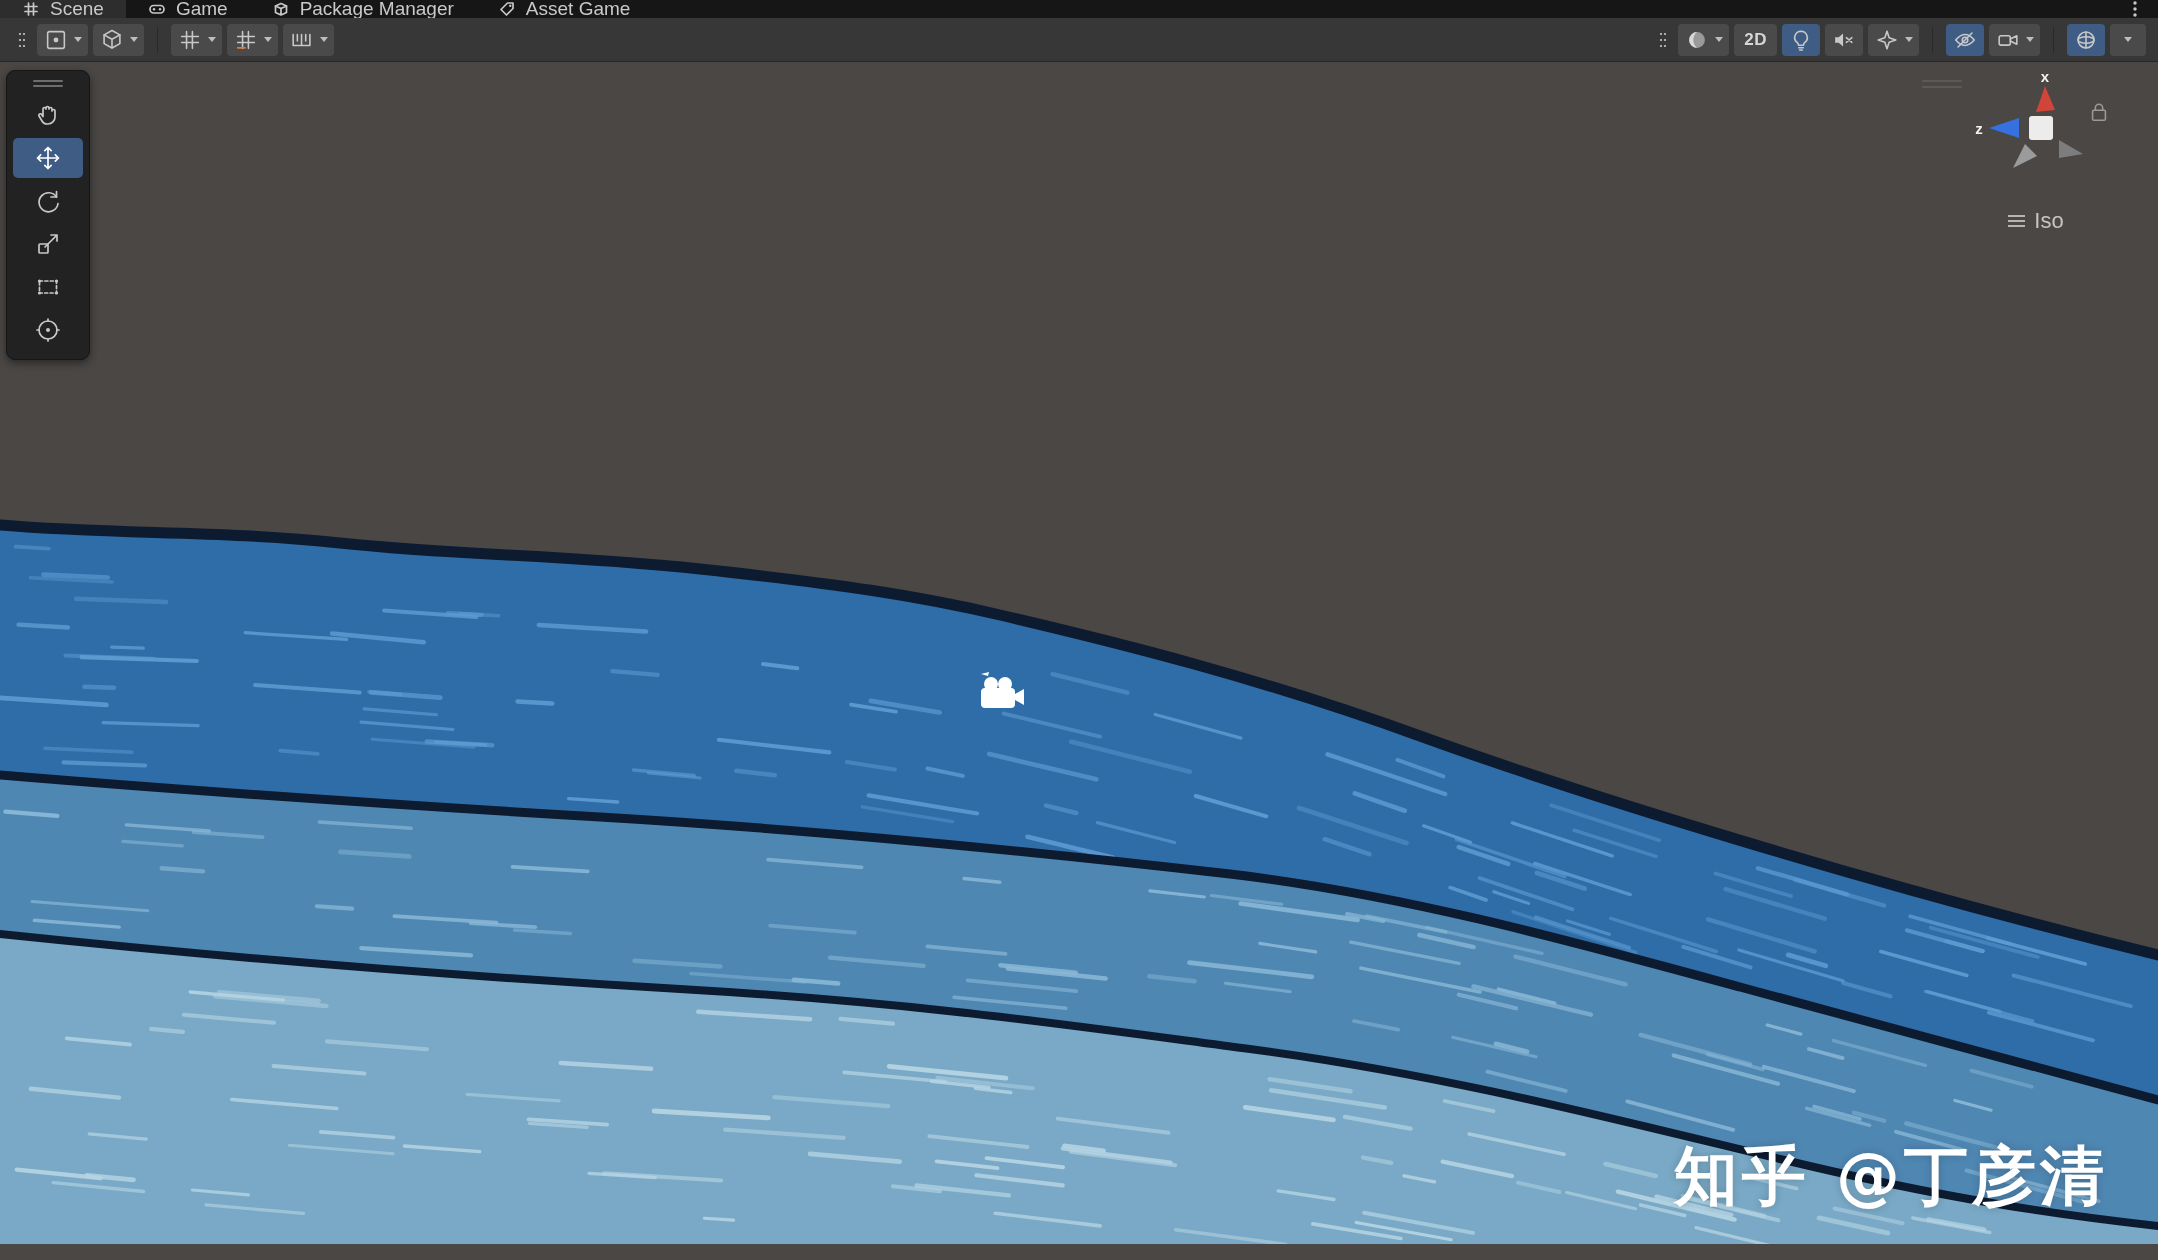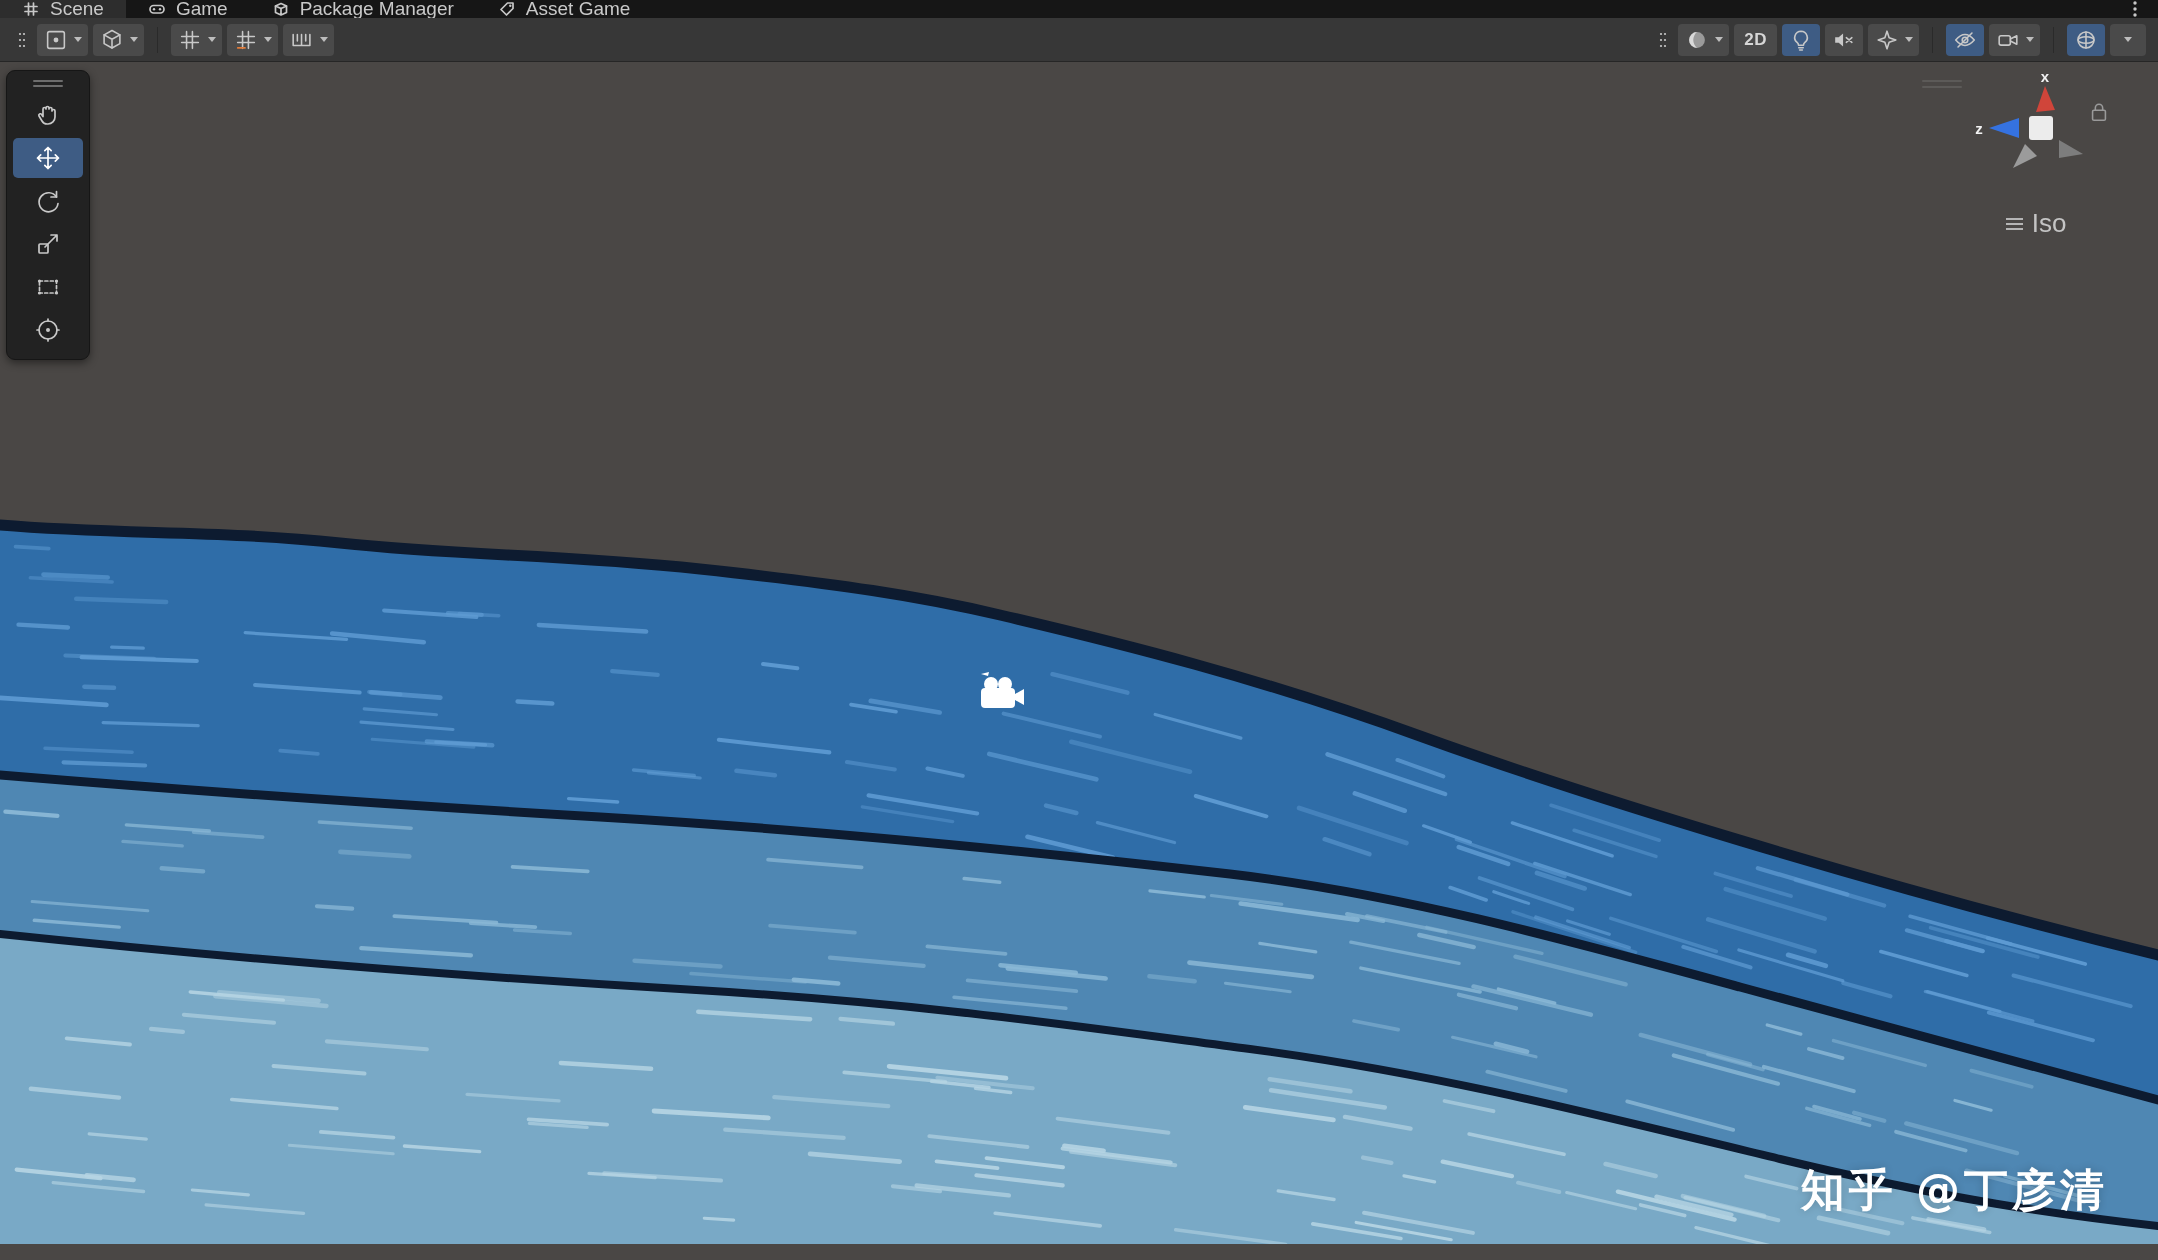--- a/index.html
+++ b/index.html
@@ -47,31 +47,31 @@
   .palette-handle i { display:block; height:2px; background:#6d6d6d; border-radius:1px; }
   .tool { width:70px; height:40px; margin-top:3px; border-radius:5px;
           display:flex; align-items:center; justify-content:center; }
   .tool.selected { background:var(--selection); }
 
   
   .gizmo-area { position:absolute; right:36px; top:6px; width:172px; display:flex;
                 flex-direction:column; align-items:center; }
   .overlay-handle { position:absolute; right:196px; top:14px; width:40px; }
   .overlay-handle i { display:block; height:2px; background:#5c5a58; margin:4px 0; border-radius:1px; }
-  .iso-row { display:flex; align-items:center; gap:9px; color:#c4c4c4; font-size:26px; margin-top:10px; }
+  .iso-row { display:flex; align-items:center; gap:9px; color:#c4c4c4; font-size:22px; margin-top:10px; }
   .iso-burger { display:flex; flex-direction:column; gap:3px; }
   .iso-burger i { display:block; width:17px; height:2px; background:#b5b5b5; }
   .axis-label { fill:#f2f2f2; font-size:15px; font-family:"Liberation Sans",sans-serif; font-weight:bold; }
   .lock { position:absolute; right:48px; top:38px; }
 
   
   .scene-camera { position:absolute; left:975px; top:610px; }
 
   
-  .watermark { position:absolute; right:50px; bottom:40px; color:#ffffff; font-size:44px;
+  .watermark { position:absolute; right:50px; bottom:40px; color:#ffffff; font-size:64px;
                font-weight:bold; letter-spacing:4px; text-shadow:0 0 8px rgba(0,0,0,.2);
                font-family:"DejaVu Sans","Liberation Sans",sans-serif; }
 </style>
 </head>
 <body>
 
 <div class="app">
 
   <div class="tabbar">
     <div class="tab active">

